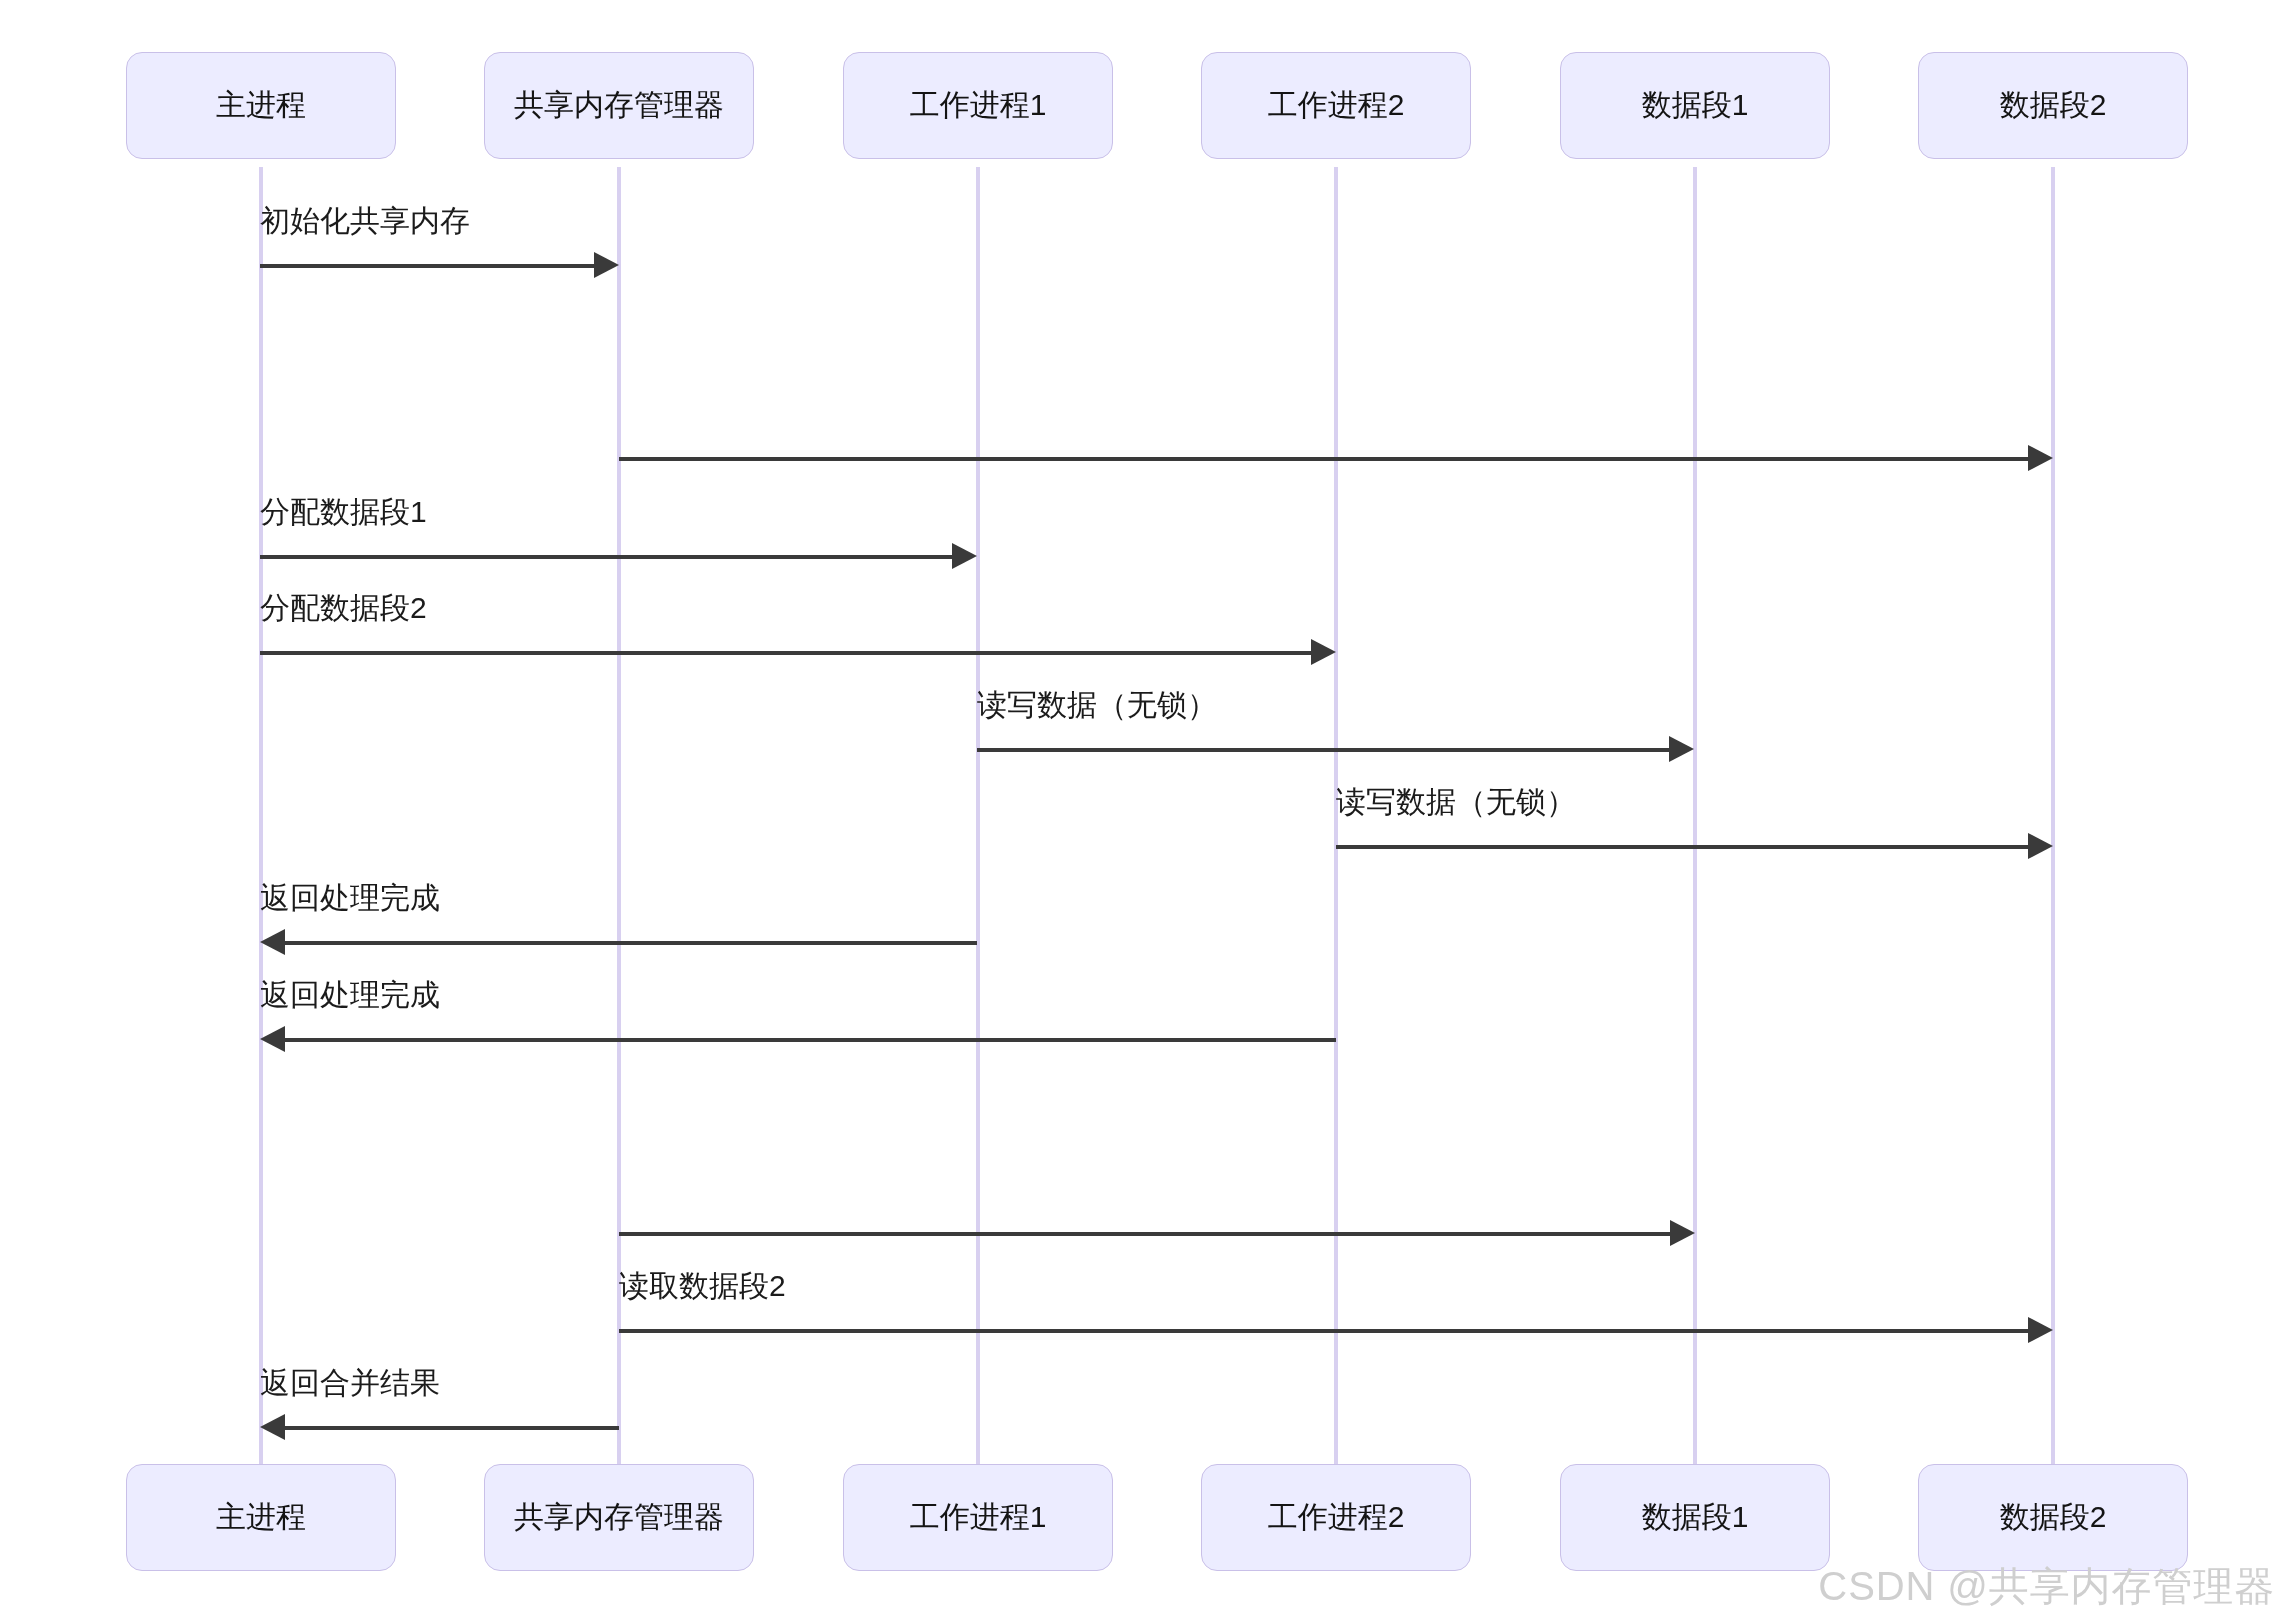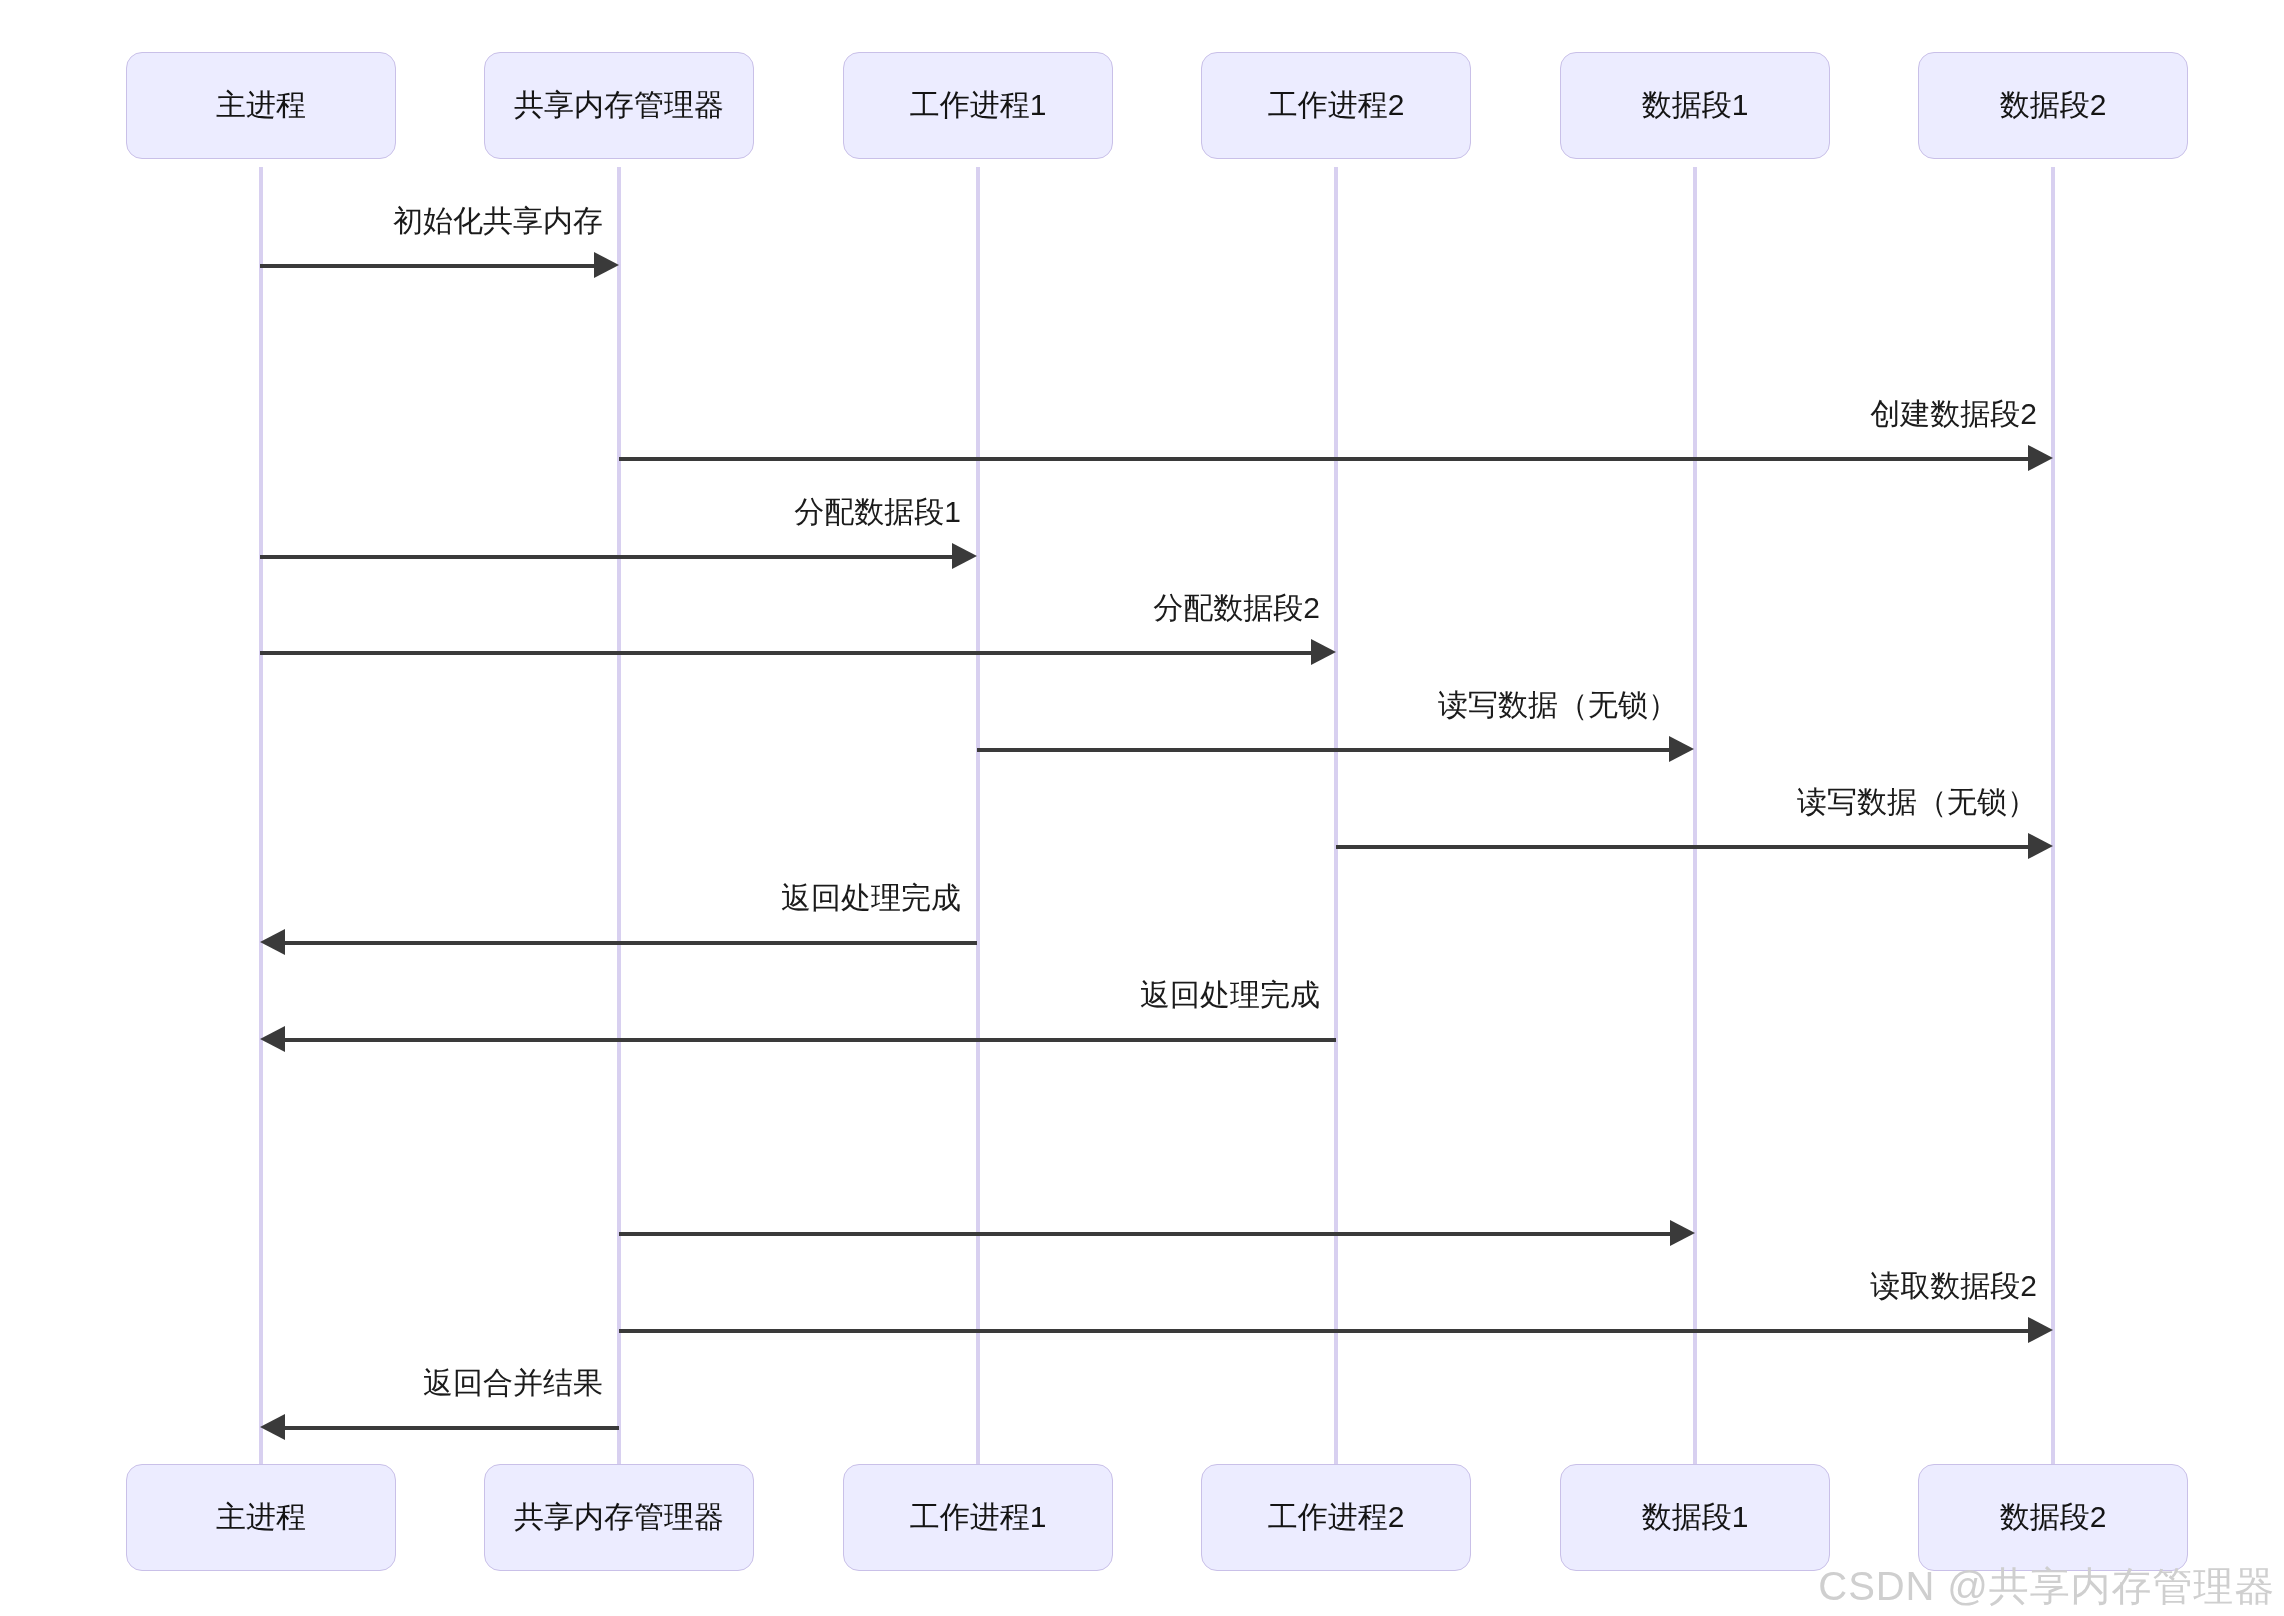--- a/index.html
+++ b/index.html
@@ -24,23 +24,22 @@
     display: flex; align-items: center; justify-content: center;
     font-size: 30px; color: #141414;
     z-index: 2;
   }
   .actor.top { top: 52px; }
   .actor.bottom { top: 1464px; }
 
   .msg { position: absolute; height: 97px; z-index: 1; }
   .msg .msg-label {
     position: absolute; left: 0; right: 16px; bottom: 37px;
-    text-align: right; font-size: 30px; color: #1b1b1b;
+    text-align: left; font-size: 30px; color: #1b1b1b;
     white-space: nowrap;
-    margin-left: 20px;
   }
   .msg .arrow { position: absolute; left: 0; right: 0; bottom: 0; height: 26.6px; }
   .msg .line { position: absolute; top: 11.5px; height: 4.4px; background: #3a3a3a; }
   .msg.right .line { left: 0; right: 23px; }
   .msg.left  .line { left: 23px; right: 0; }
   .msg .head { position: absolute; top: 0; width: 0; height: 0;
     border-top: 13.3px solid transparent; border-bottom: 13.3px solid transparent; }
   .msg.right .head { right: 0; border-left: 25px solid #3a3a3a; }
   .msg.left  .head { left: 0;  border-right: 25px solid #3a3a3a; }
 
@@ -103,21 +102,20 @@
   <div class="msg right" style="left:260px;top:182px;width:359px">
     <div class="msg-label">初始化共享内存</div>
     <div class="arrow">
         <div class="line"></div>
         <div class="head"></div>
       </div>
   </div>
 
 
   <div class="msg right" style="left:619px;top:375px;width:1434px">
-    <div class="msg-label">创建数据段2</div>
     <div class="arrow">
         <div class="line"></div>
         <div class="head"></div>
       </div>
   </div>
 
   <div class="msg right" style="left:260px;top:473px;width:717px">
     <div class="msg-label">分配数据段1</div>
     <div class="arrow">
         <div class="line"></div>

